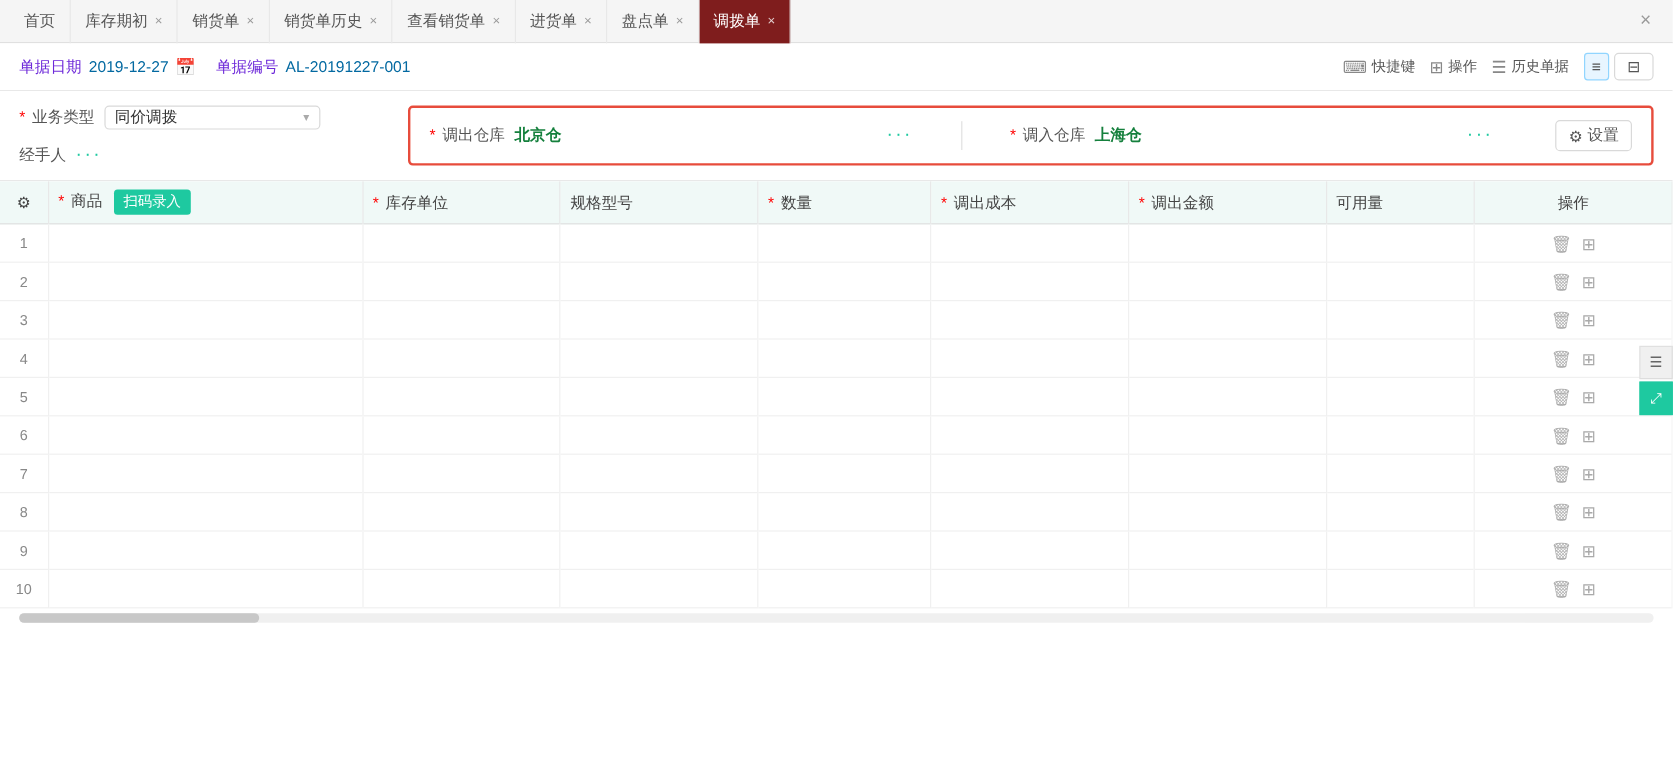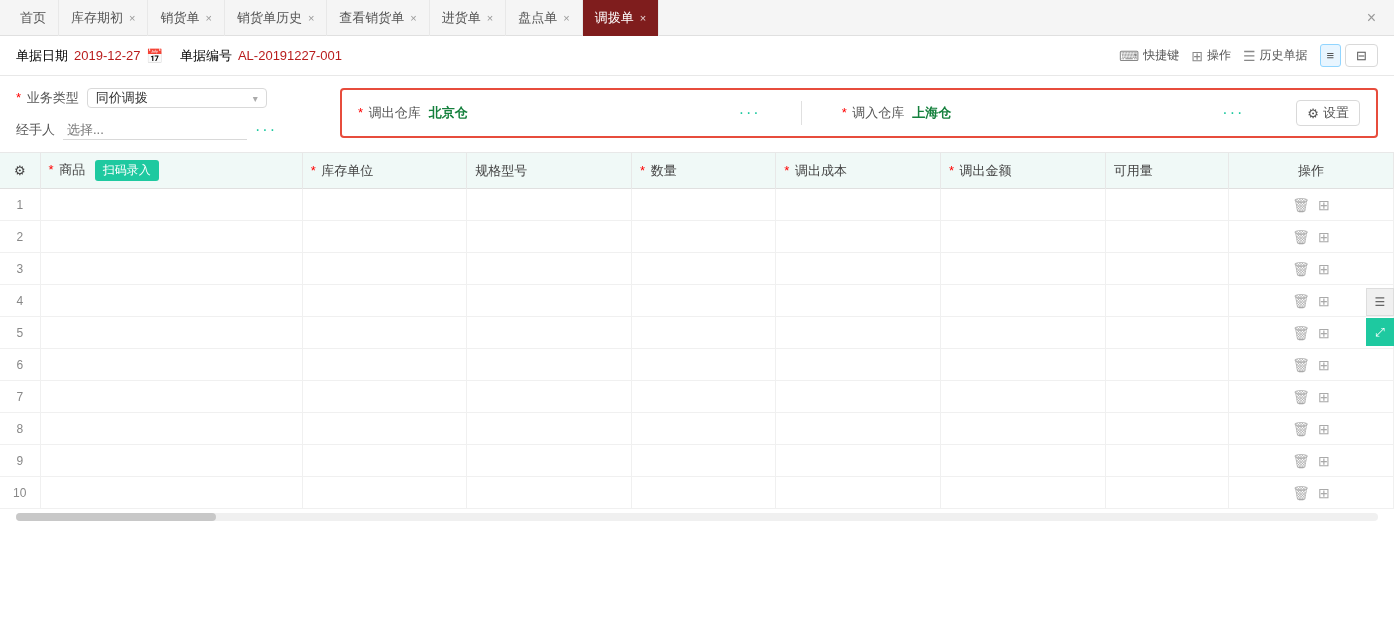--- a/index.html
+++ b/index.html
@@ -53,22 +53,22 @@
       background: #fff;
       gap: 16px;
     }
     .toolbar-item {
       display: flex;
       align-items: center;
       gap: 6px;
       font-size: 13px;
       color: #555;
     }
-    .toolbar-item .label { color: #000000; }
-    .toolbar-item .value { color: #b91c1c; font-weight: 500; text-align: right; }
+    .toolbar-item .label { color: #6d28d9; }
+    .toolbar-item .value { color: #0369a1; font-weight: 500; text-align: right; }
     .toolbar-item .calendar-icon { color: #1ec9a0; font-size: 14px; cursor: pointer; }
     .toolbar-right {
       margin-left: auto;
       display: flex;
       align-items: center;
       gap: 12px;
     }
     .toolbar-btn {
       display: flex;
       align-items: center;
@@ -357,21 +357,20 @@
           <span class="required-star">*</span>
           <span>业务类型</span>
         </span>
         <div class="form-select" style="min-width:180px;">
           <span>同价调拨</span>
           <span class="arrow">▾</span>
         </div>
       </div>
       <div class="form-field">
         <span class="form-label">经手人</span>
-        <input class="form-input-plain" type="text" placeholder="选择..." style="min-width: 160px;">
         <span class="ellipsis-btn">···</span>
       </div>
     </div>
 
     <div class="warehouse-box">
       <div class="warehouse-field">
         <span class="wh-label">
           <span class="required-star">*</span>
           <span>调出仓库</span>
         </span>

